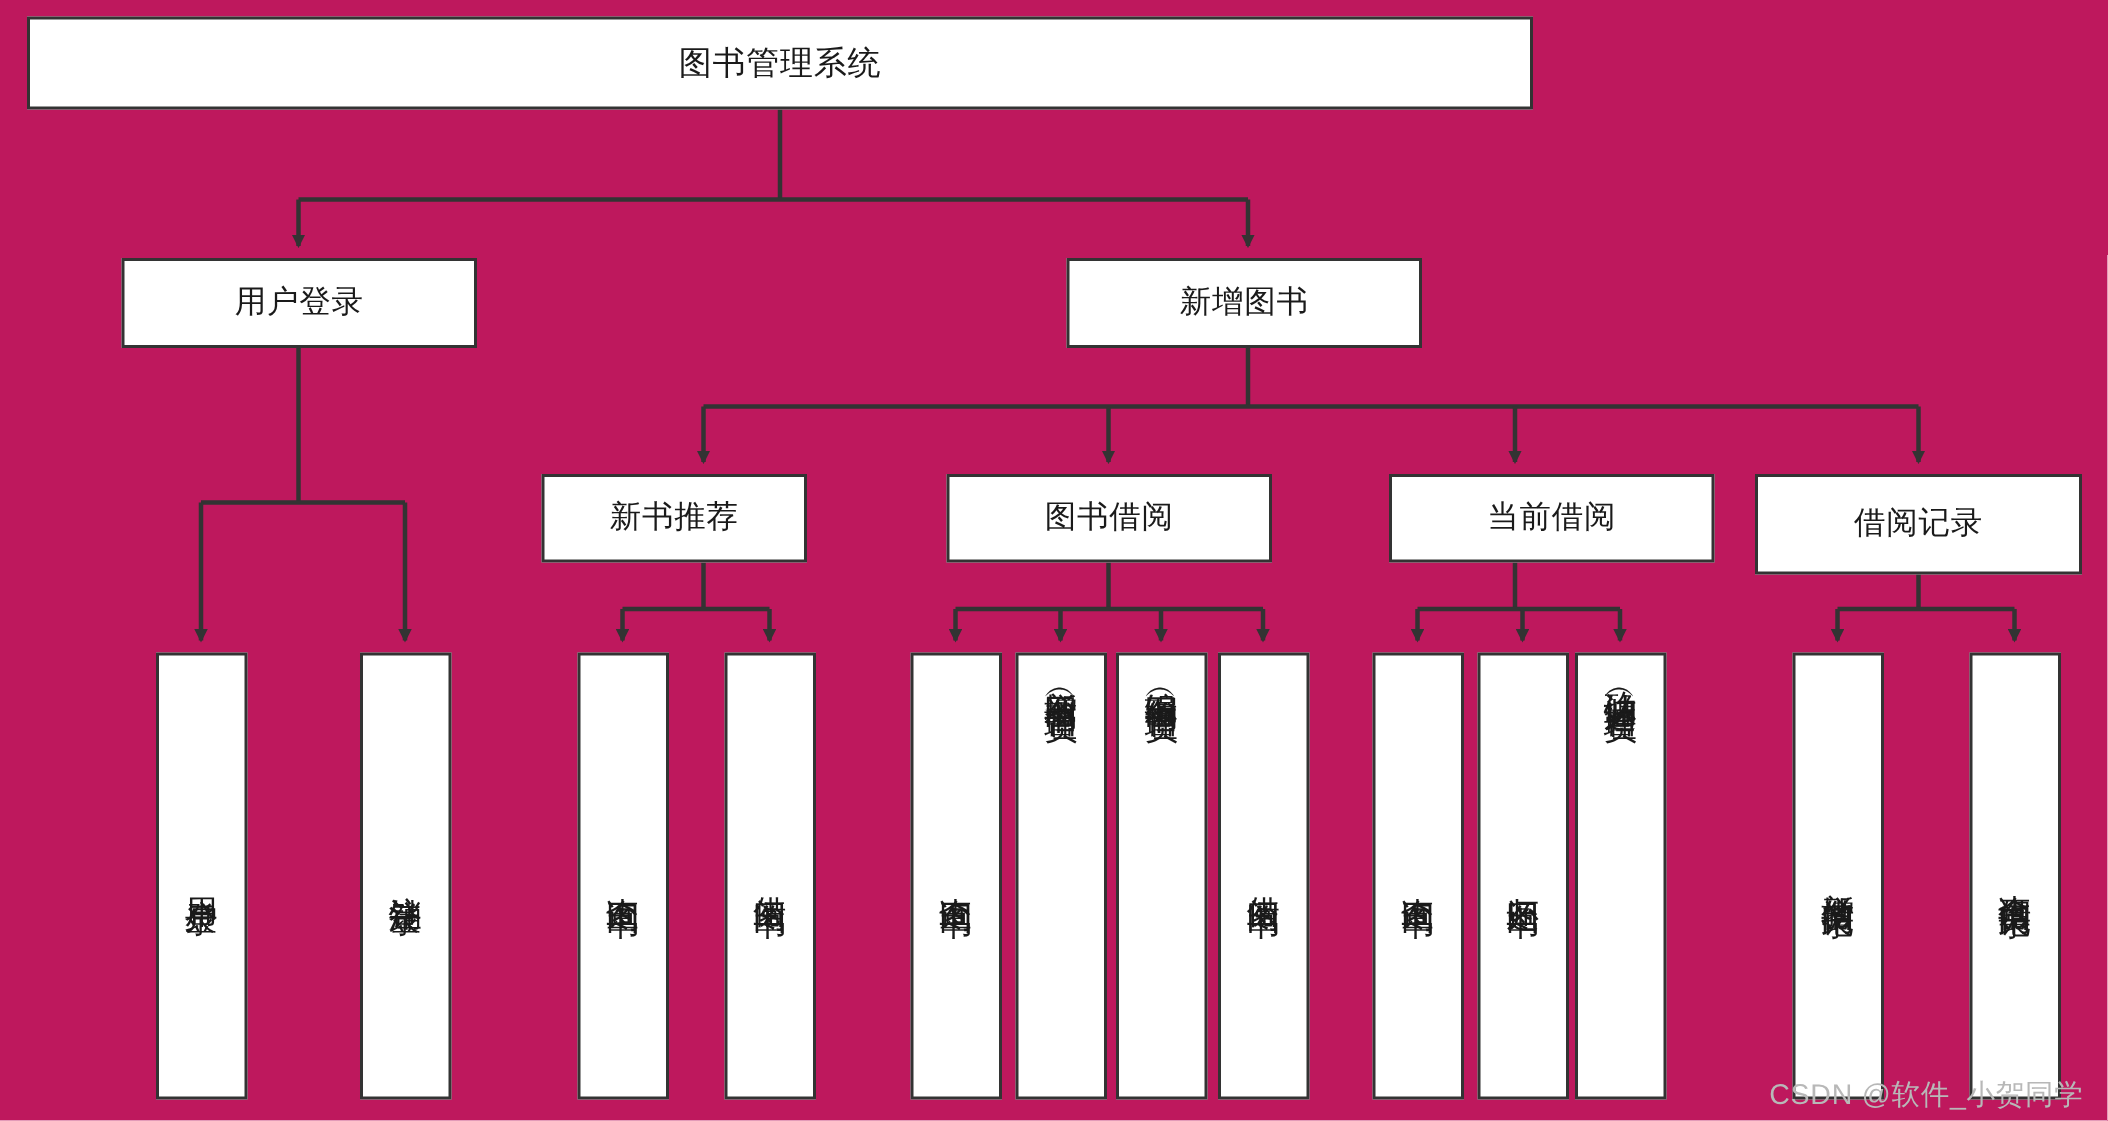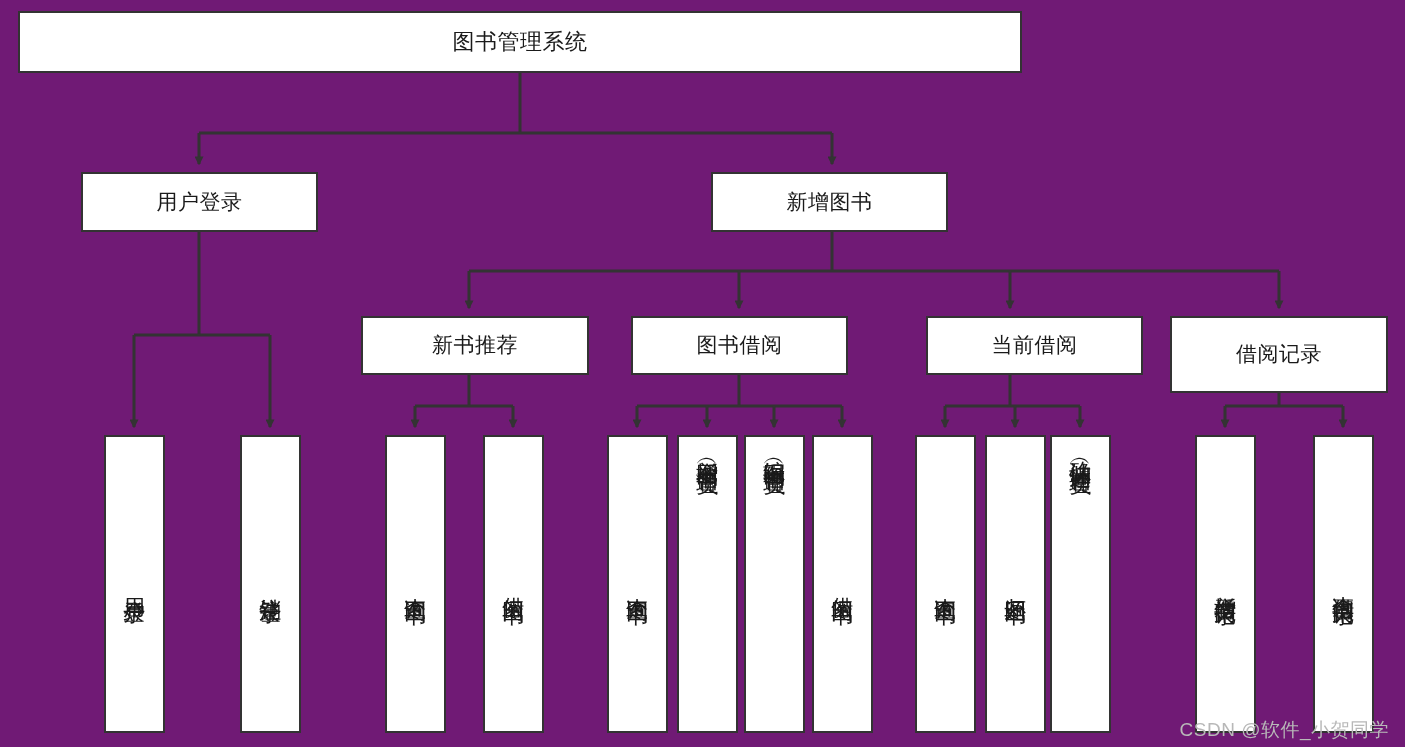--- a/index.html
+++ b/index.html
@@ -8,21 +8,21 @@
     padding: 0;
     background: #ffffff;
   }
   body {
     font-family: "Liberation Sans", "DejaVu Sans", sans-serif;
   }
   #diagram-root {
     position: relative;
     width: 1405px;
     height: 747px;
-    background: #701a75;
+    background: #be185d;
     overflow: hidden;
   }
   #edge-layer {
     position: absolute;
     left: 0;
     top: 0;
     width: 1405px;
     height: 747px;
     pointer-events: none;
   }
@@ -140,33 +140,33 @@
   </div>
 
   <div class="node h" style="left:81px; top:172px; width:237px; height:60px;">
     <span class="node-label">用户登录</span>
   </div>
 
   <div class="node h" style="left:711px; top:172px; width:237px; height:60px;">
     <span class="node-label">新增图书</span>
   </div>
 
-  <div class="node h" style="left:361px; top:316px; width:228px; height:59px;">
+  <div class="node h" style="left:361px; top:316px; width:177px; height:59px;">
     <span class="node-label">新书推荐</span>
   </div>
 
   <div class="node h" style="left:631px; top:316px; width:217px; height:59px;">
     <span class="node-label">图书借阅</span>
   </div>
 
   <div class="node h" style="left:901px; top:316px; width:217px; height:59px;margin-left:25px;">
     <span class="node-label">当前借阅</span>
   </div>
 
-  <div class="node h" style="left:1170px; top:316px; width:218px; height:77px;">
+  <div class="node h" style="left:1170px; top:316px; width:218px; height:67px;">
     <span class="node-label">借阅记录</span>
   </div>
 
   <div class="node v center-text" style="left:104px; top:435px; width:61px; height:298px;">
     <span class="node-label">用户登录</span>
   </div>
 
   <div class="node v center-text" style="left:240px; top:435px; width:61px; height:298px;">
     <span class="node-label">注销登录</span>
   </div>

